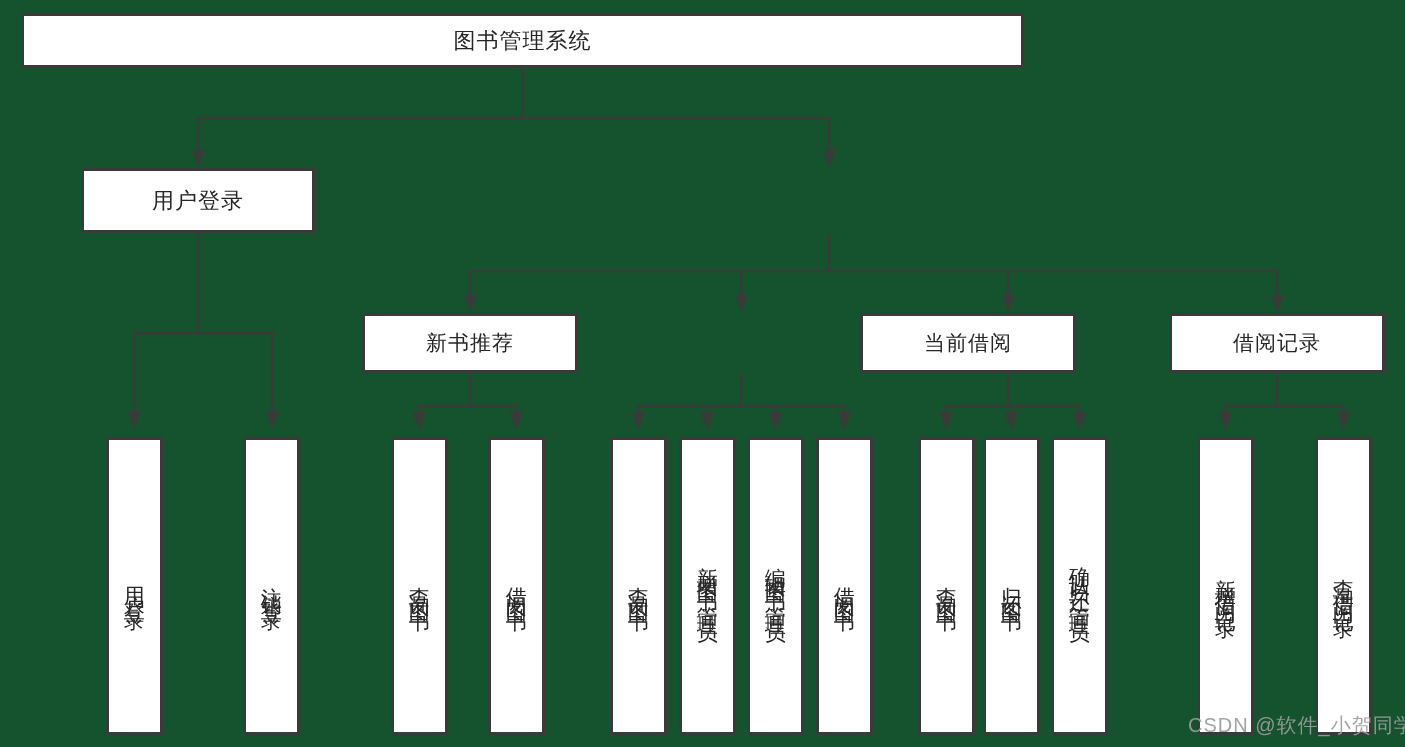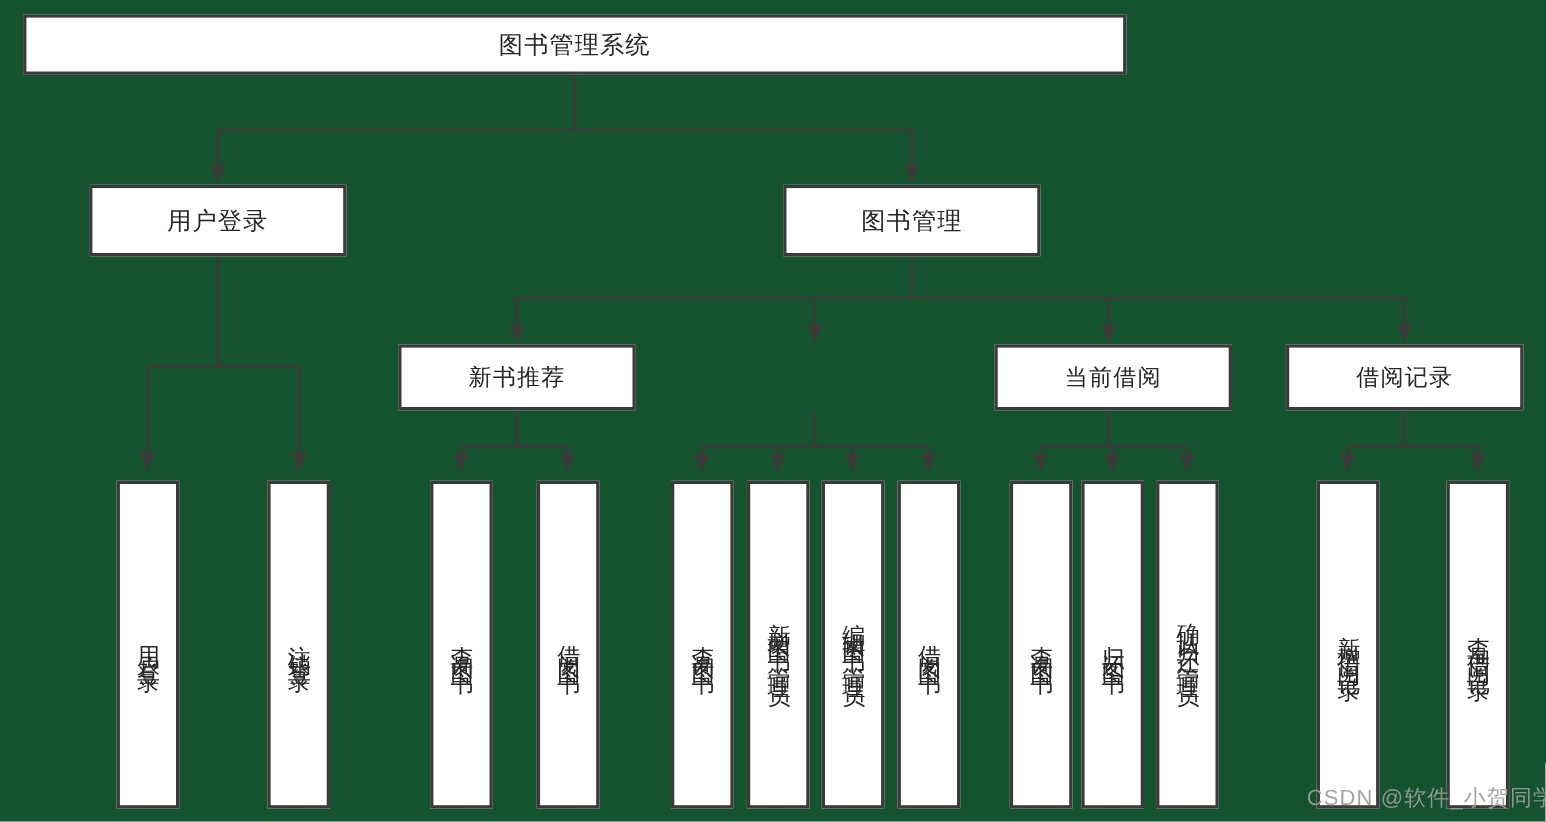--- a/index.html
+++ b/index.html
@@ -102,28 +102,25 @@
     </g>
   </svg>
 
   <div class="box root-box">
     <span class="h-label">图书管理系统</span>
   </div>
 
   <div class="box l2-box" style="left:81px;">
     <span class="h-label">用户登录</span>
   </div>
-  <div class="box l2-box" style="left:712px;">
-    <span class="h-label">图书管理</span>
-  </div>
 
   <div class="box l3-box" style="left:362px;">
     <span class="h-label" style="font-size:21px;">新书推荐</span>
   </div>
-  <div class="box l3-box" style="left:904px;">
+  <div class="box l3-box" style="left:860px;">
     <span class="h-label" style="font-size:21px;">当前借阅</span>
   </div>
   <div class="box l3-box" style="left:1169px;">
     <span class="h-label" style="font-size:21px;">借阅记录</span>
   </div>
 
   <div class="box v-box" style="left:106px;">
     <span class="v-label">用户登录</span>
   </div>
   <div class="box v-box" style="left:243px;">

